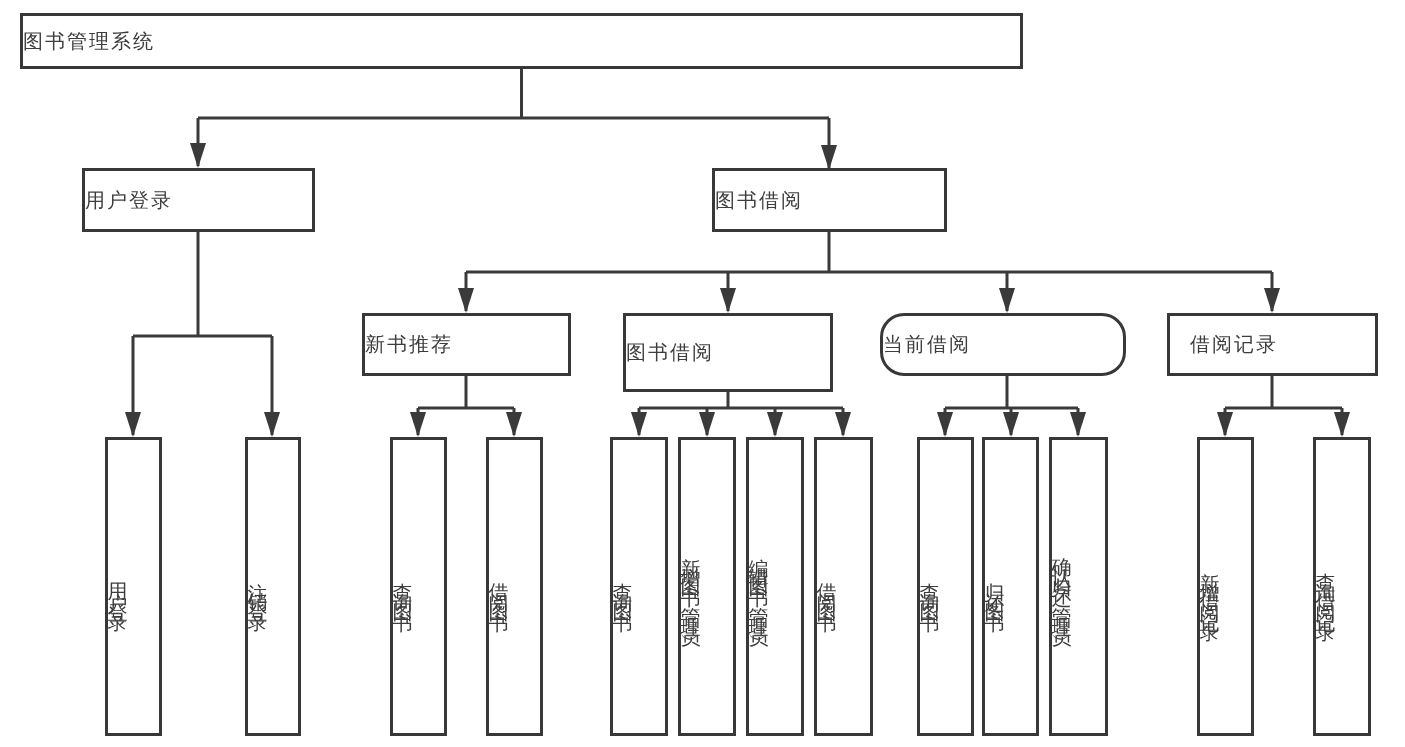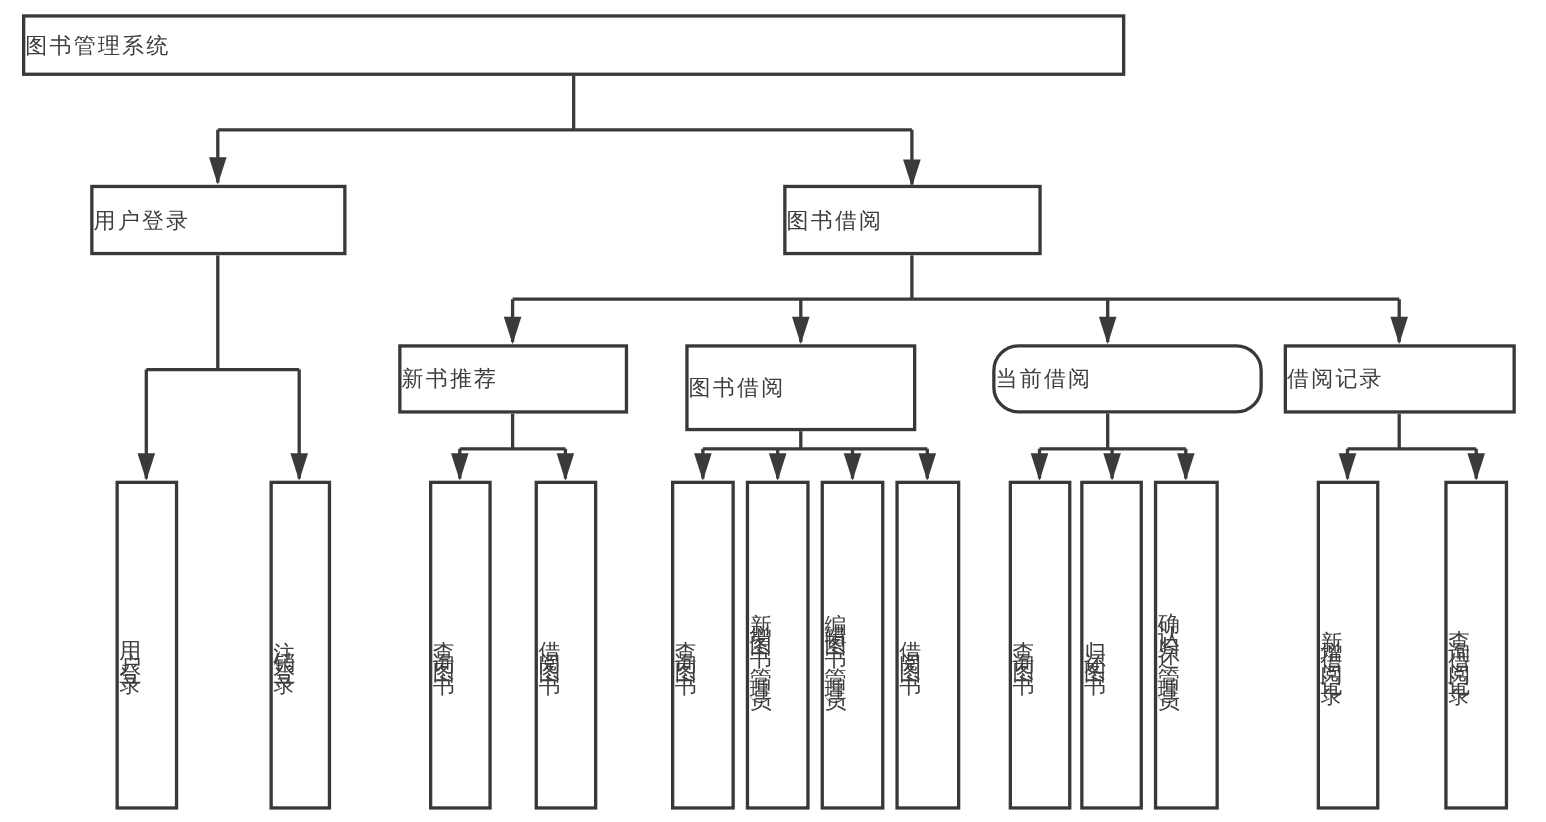--- a/index.html
+++ b/index.html
@@ -30,22 +30,22 @@
     font-size: 20px;
     letter-spacing: 2px;
     white-space: nowrap;
   }
   
   .node-root          { left: 20px;   top: 13px;  width: 1003px; height: 56px; }
   .node-user-login    { left: 82px;   top: 168px; width: 233px;  height: 64px; }
   .node-book-mgmt     { left: 712px;  top: 168px; width: 235px;  height: 64px; }
   .node-new-book-rec  { left: 362px;  top: 313px; width: 209px;  height: 63px; }
   .node-book-borrow   { left: 623px;  top: 313px; width: 210px;  height: 79px; }
-  .node-cur-borrow    { left: 902px;  top: 313px; width: 246px;  height: 63px; border-radius: 24px; }
-  .node-borrow-rec    { left: 1167px; top: 313px; width: 211px;  height: 63px; }
+  .node-cur-borrow    { left: 880px;  top: 313px; width: 246px;  height: 63px; border-radius: 24px; }
+  .node-borrow-rec    { left: 1167px; top: 313px; width: 211px;  height: 63px; padding-left: 20px; }
   
   .leaf {
     position: absolute;
     top: 437px; height: 299px;
     border-width: 3px;
     letter-spacing: 0;
   }
   .leaf > span {
     writing-mode: vertical-rl;
     text-orientation: mixed;

